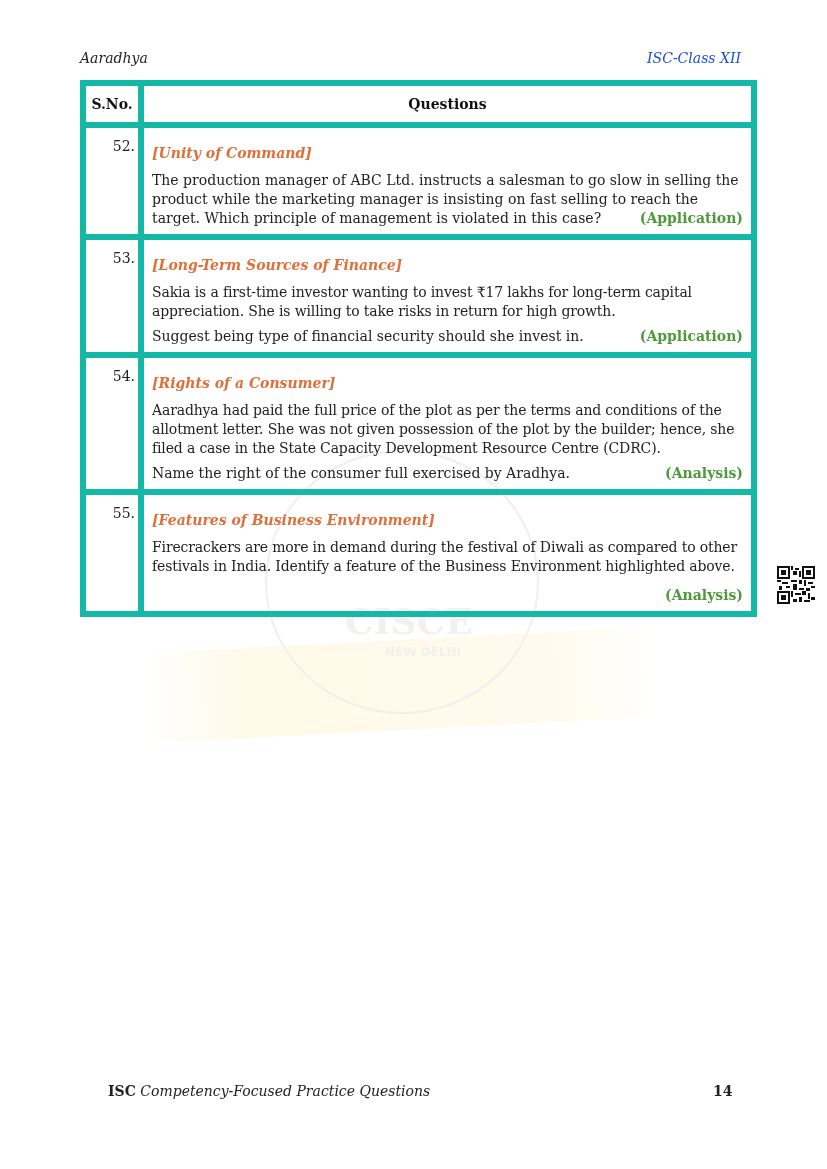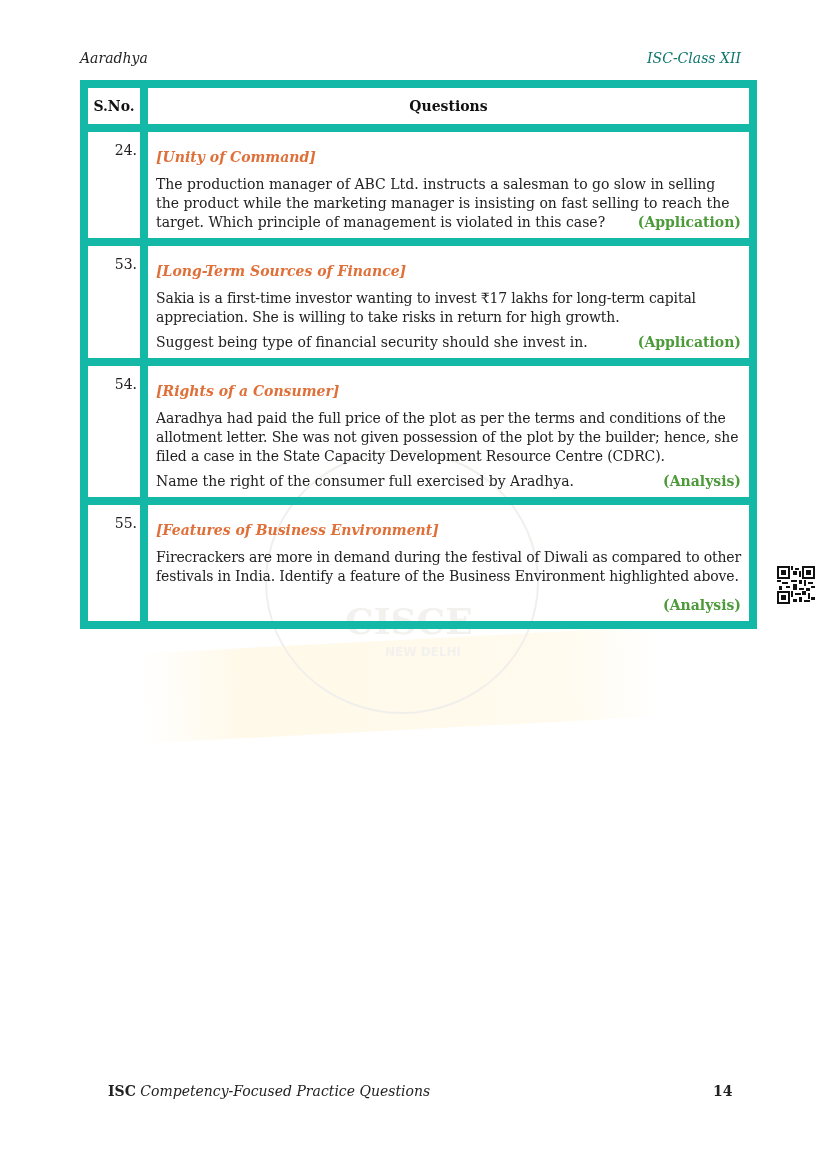--- a/index.html
+++ b/index.html
@@ -1,28 +1,28 @@
 <!DOCTYPE html>
 <html><head>
 <meta charset="utf-8">
 <style>
   html, body { margin: 0; padding: 0; background: #ffffff; }
   body { width: 827px; height: 1169px; position: relative; overflow: hidden; font-family: "DejaVu Serif", "Liberation Serif", serif; color: #222; }
 
   .hdr-left { position: absolute; left: 80px; top: 50px; font-family: "DejaVu Serif", serif; font-style: italic; font-size: 14px; color: #222; }
-  .hdr-right { position: absolute; right: 86px; top: 50px; font-family: "DejaVu Serif", serif; font-style: italic; font-size: 14px; color: #0f766e; text-align: center; }
+  .hdr-right { position: absolute; right: 86px; top: 50px; font-family: "DejaVu Serif", serif; font-style: italic; font-size: 14px; color: #1d4ed8; text-align: center; }
 
   .watermark { position: absolute; left: 130px; top: 450px; width: 560px; height: 310px; pointer-events: none; }
   .wm-circle { position: absolute; left: 135px; top: 0px; width: 270px; height: 260px; border: 2px solid #f1efec; border-radius: 50%; }
   .wm-text { position: absolute; left: 215px; top: 150px; font-family: "DejaVu Serif", serif; font-size: 36px; font-weight: bold; color: #f3f1ee; }
   .wm-sub { position: absolute; left: 255px; top: 195px; font-family: "DejaVu Sans", sans-serif; font-size: 12px; font-weight: bold; color: #f3f1ee; }
   .wm-ribbon { position: absolute; left: 10px; top: 190px; width: 520px; height: 90px; background: linear-gradient(90deg, rgba(255,246,220,0.0), rgba(255,244,214,0.55) 20%, rgba(255,246,220,0.5) 80%, rgba(255,246,220,0)); transform: rotate(-3deg); }
 
   table.qtable { position: absolute; left: 80px; top: 80px; width: 677px; border-collapse: collapse; border: 2px solid #2e62a3; }
-  table.qtable th, table.qtable td { border: 8px solid #14b8a6; vertical-align: top; }
+  table.qtable th, table.qtable td { border: 6px solid #14b8a6; vertical-align: top; }
   table.qtable th { font-family: "DejaVu Serif", serif; font-weight: bold; font-size: 14px; height: 36px; padding: 0; vertical-align: middle; color: #111; }
   th.col-sno { width: 52px; }
   td.sno { text-align: right; padding: 10px 3px 0 0; font-size: 14px; color: #222; }
   td.qcell { padding: 16px 8px 6px 8px; font-size: 14px; line-height: 19px; }
   .topic { font-family: "DejaVu Serif", serif; font-style: italic; font-weight: bold; color: #e0703a; font-size: 14px; margin-bottom: 8px; }
   .para { color: #222; margin-bottom: 6px; letter-spacing: -0.15px; }
   .lastline { display: flex; justify-content: space-between; align-items: baseline; }
   .level { font-weight: bold; color: #4c9a3a; white-space: nowrap; margin-left: 28px; }
   .level-only { text-align: right; margin-top: 10px; }
 
@@ -49,21 +49,21 @@
 <table class="qtable">
   <thead>
     <tr>
       <th class="col-sno">S.No.</th>
       <th>Questions</th>
     </tr>
   </thead>
   <tbody>
 
     <tr>
-      <td class="sno">24.</td>
+      <td class="sno">52.</td>
       <td class="qcell">
         <div class="topic">[Unity of Command]</div>
         <div class="lastline" style="display:block;">
           <span>The production manager of ABC Ltd. instructs a salesman to go slow in selling the product while the marketing manager is insisting on fast selling to reach the target. Which principle of management is violated in this case?</span>
           <span class="level" style="float:right;">(Application)</span>
           <div style="clear:both"></div>
         </div>
       </td>
     </tr>
 

